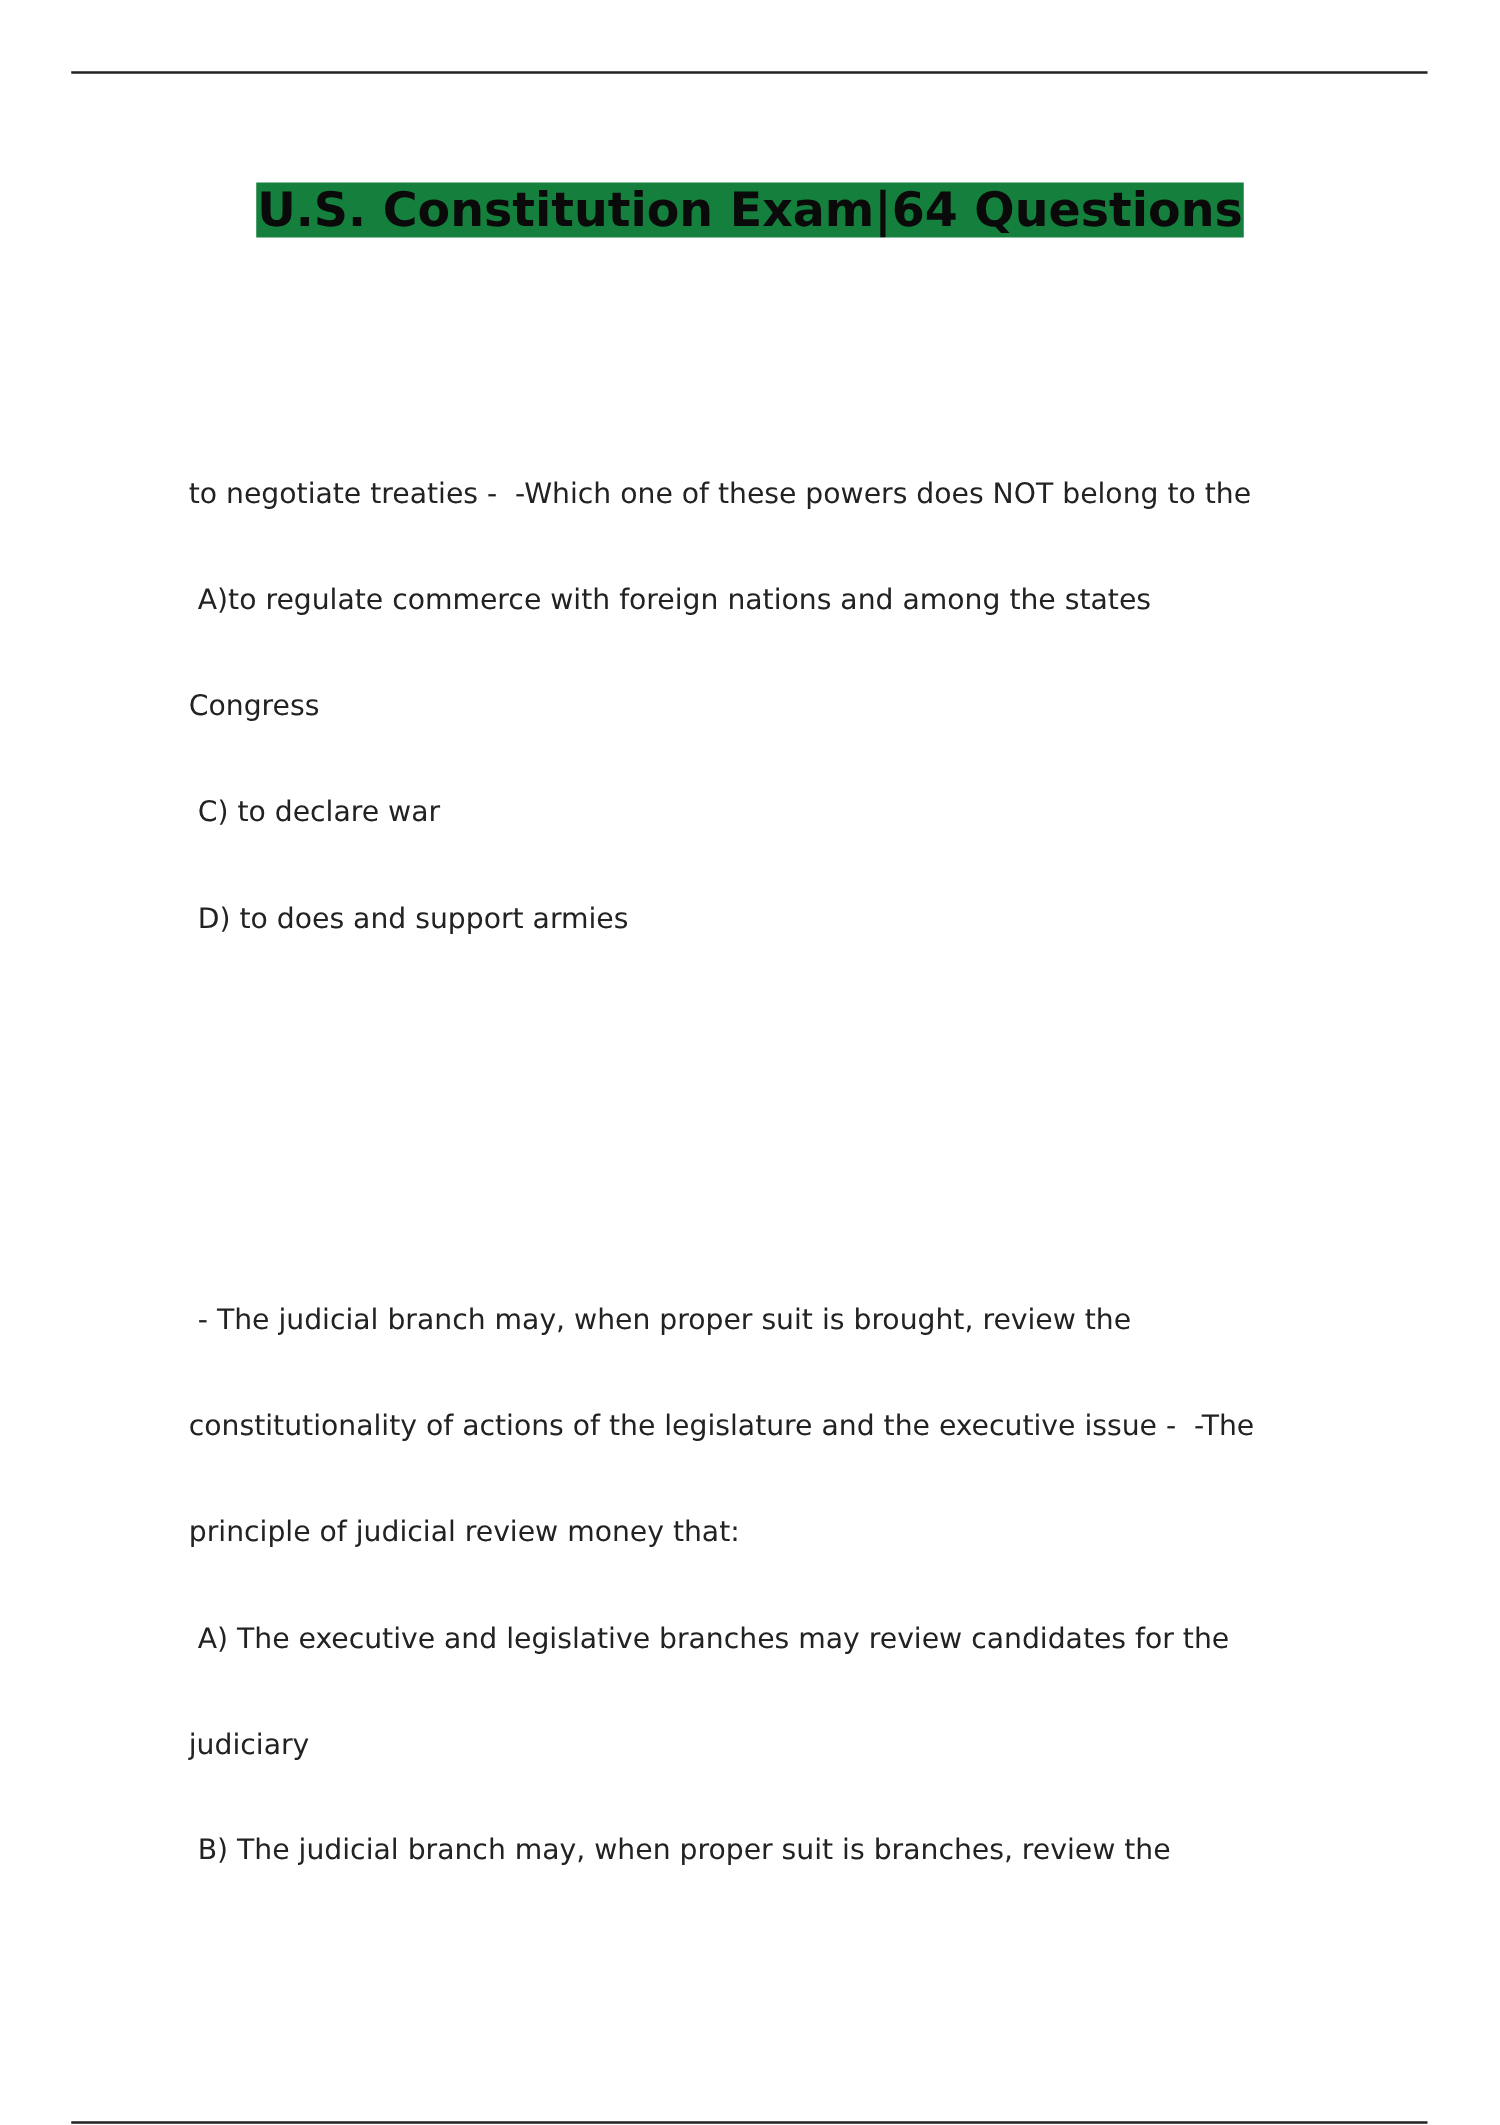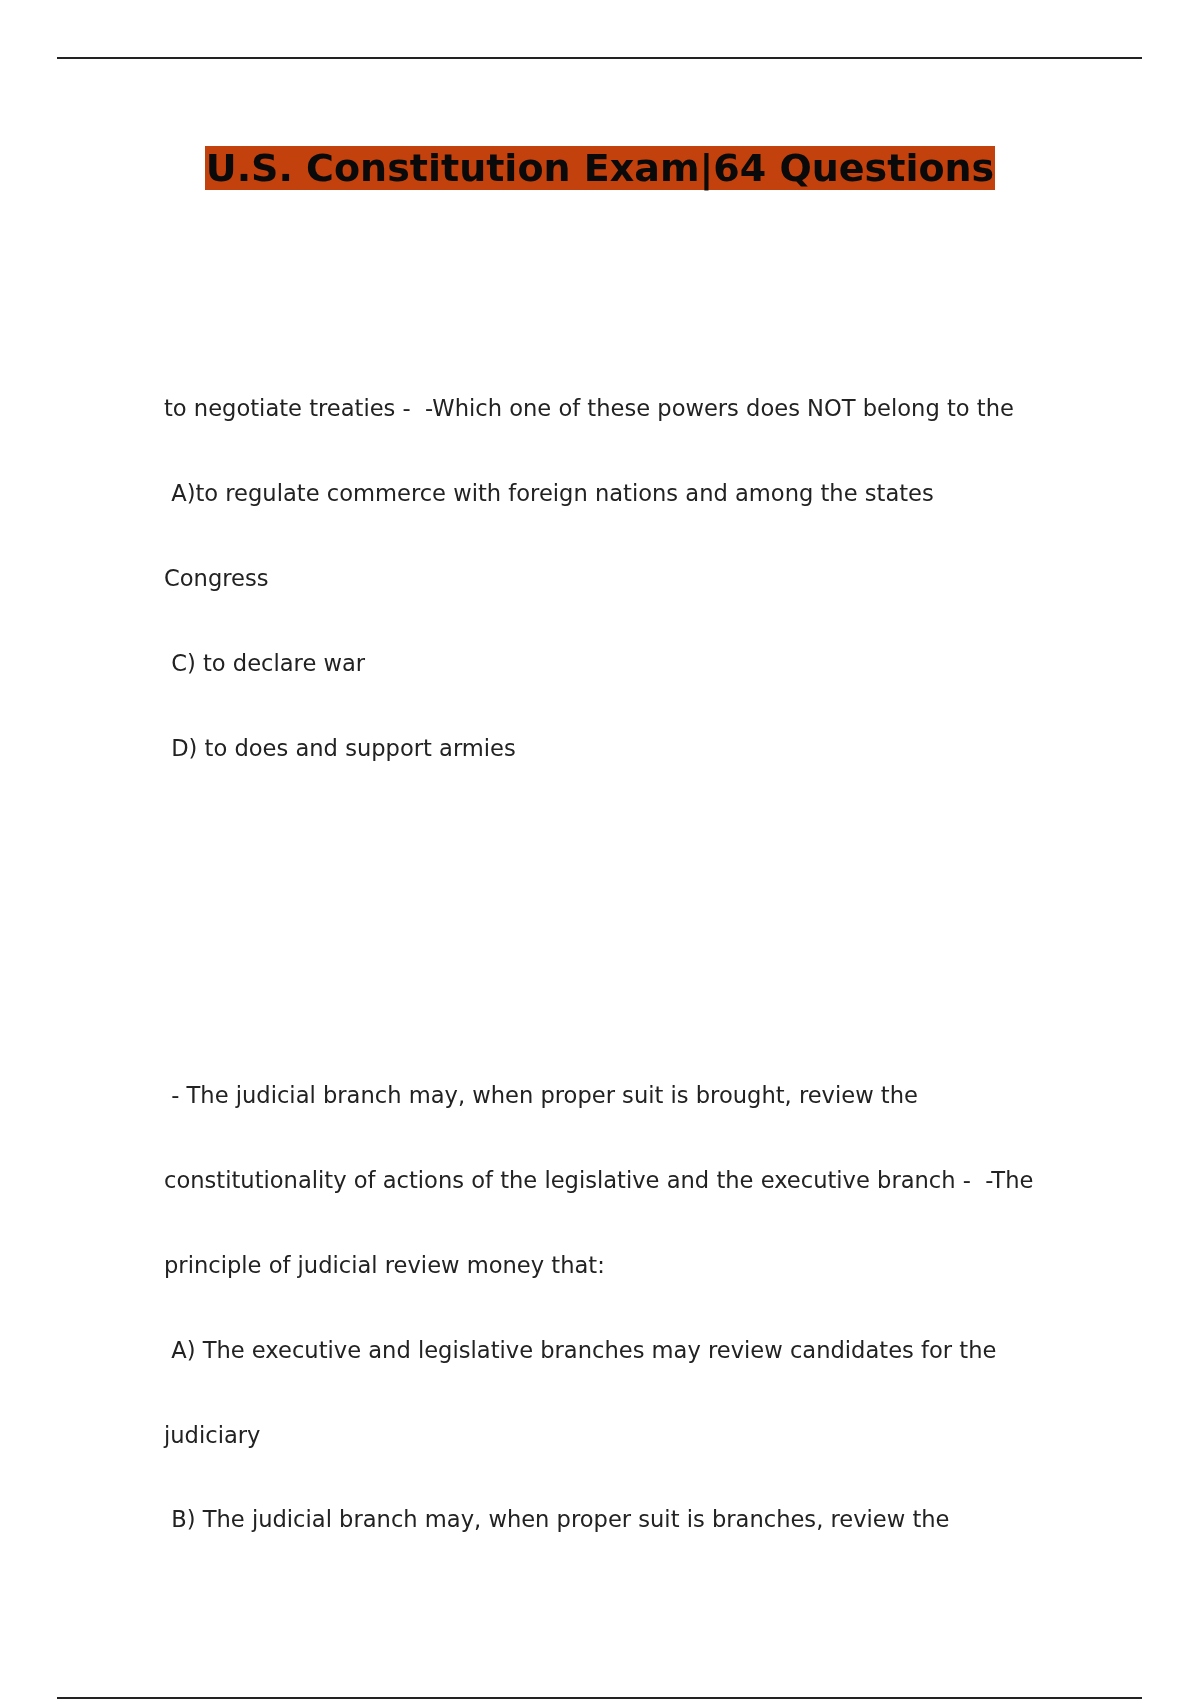--- a/index.html
+++ b/index.html
@@ -31,35 +31,35 @@
       left: 0;
       width: 1200px;
       text-align: center;
       font-family: "DejaVu Sans", sans-serif;
       font-weight: bold;
       font-size: 38px;
       line-height: 46px;
       color: #0a0a0a;
     }
     .title .hl {
-      background: #c2410c;
+      background: #15803d;
       padding: 0 1px;
     }
 
     .content {
       position: absolute;
       top: 263px;
       left: 146px;
       width: 950px;
       font-size: 22.6px;
       line-height: 28.3px;
       color: #222222;
       white-space: pre;
     }
-    .block { margin: 18px; }
+    .block { margin: 5px; }
     .gap { height: 28.3px; }
     .line { display: block; height: 28.3px; }
   </style>
 </head>
 <body>
 
 <div class="rule top"></div>
 
 <div class="title">
   <span class="hl">U.S. Constitution Exam|64 Questions</span><br>
@@ -70,21 +70,21 @@
     <span class="line">to negotiate treaties -  -Which one of these powers does NOT belong to the</span>
     <span class="line"> A)to regulate commerce with foreign nations and among the states</span>
     <span class="line">Congress</span>
     <span class="line"> C) to declare war</span>
     <span class="line"> D) to does and support armies</span>
   </div>
   <div class="gap"></div>
 
   <div class="block">
     <span class="line"> - The judicial branch may, when proper suit is brought, review the</span>
-    <span class="line">constitutionality of actions of the legislative and the executive branch -  -The</span>
+    <span class="line">constitutionality of actions of the legislature and the executive issue -  -The</span>
     <span class="line">principle of judicial review money that:</span>
     <span class="line"> A) The executive and legislative branches may review candidates for the</span>
     <span class="line">judiciary</span>
     <span class="line"> B) The judicial branch may, when proper suit is branches, review the</span>
     
     
     
     
     
     

